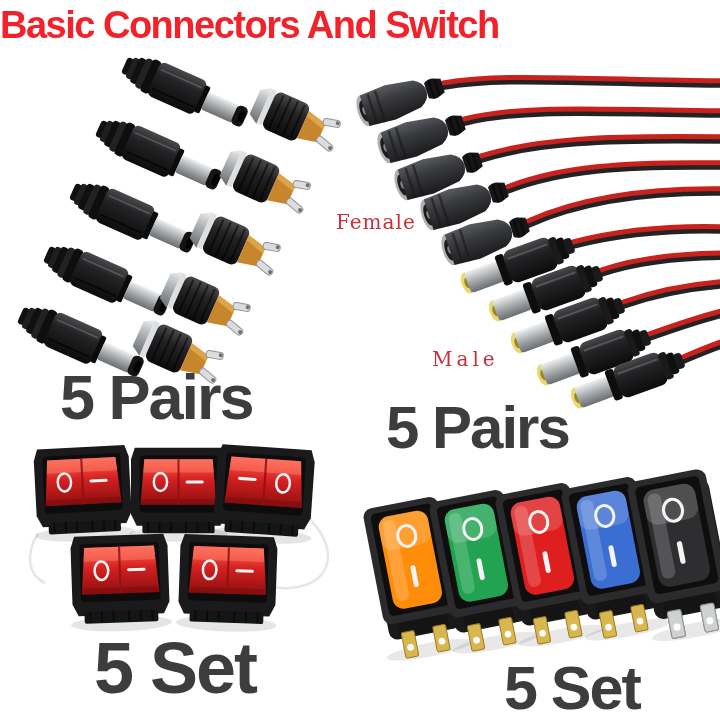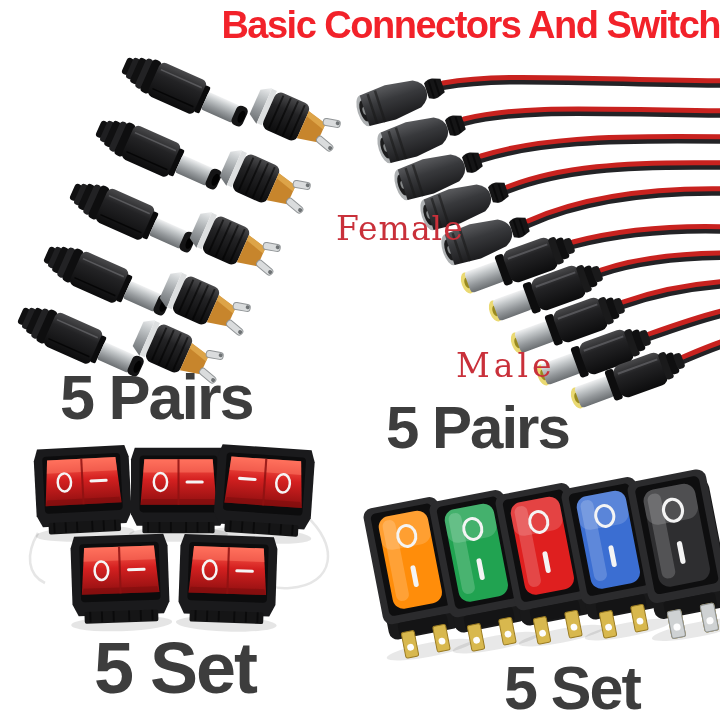--- a/index.html
+++ b/index.html
@@ -1,31 +1,31 @@
 <!DOCTYPE html>
 <html style="--title: #f2222a; --gender-labels: #c9303a; --count-labels: #3d3d3d; --wire-red: #c8221f; --wire-black: #232326;"><head>
 <meta charset="utf-8">
 <style>
   *{margin:0;padding:0;box-sizing:border-box}
   html,body{width:720px;height:720px;overflow:hidden;background:#fff}
   .stage{position:relative;width:720px;height:720px;background:#fff;font-family:"Liberation Sans",sans-serif}
   .stage > svg{position:absolute;left:0;top:0}
-  .title{position:absolute;top:4px;left:0;right:0;text-align:right;
+  .title{position:absolute;top:4px;left:0;right:0;text-align:left;
          font-size:38px;font-weight:700;letter-spacing:-1.5px;
          color:var(--title,#f2222a);white-space:nowrap}
   .count{position:absolute;color:var(--count-labels,#3d3d3d);font-weight:700;
          letter-spacing:-2px;white-space:nowrap;line-height:1}
   .pairs-left{left:60px;top:366px;font-size:63px}
   .pairs-right{left:386px;top:398px;font-size:60px}
   .set-left{left:94px;top:632px;font-size:72px}
   .set-right{left:504px;top:658px;font-size:61px}
   .gender{position:absolute;font-family:"DejaVu Serif",serif;
-          color:var(--gender-labels,#c9303a);font-size:33px;line-height:1;white-space:nowrap}
+          color:var(--gender-labels,#c9303a);font-size:20px;line-height:1;white-space:nowrap}
   .female{left:336px;top:212px;letter-spacing:1px}
-  .male{left:456px;top:349px;letter-spacing:4px}
+  .male{left:432px;top:349px;letter-spacing:4px}
   .wk{stroke:var(--wire-black,#232326);stroke-width:8;fill:none;stroke-linecap:round}
   .wr{stroke:var(--wire-red,#c8221f);stroke-width:5;fill:none;stroke-linecap:round}
   .wwhite{stroke:#e3e3e3;stroke-width:2.5;fill:none;opacity:.9}
   .mark{stroke:#f5f5f5;fill:none;stroke-width:2.6}
   .markline{stroke:#f5f5f5;stroke-width:3.2;stroke-linecap:round}
 </style>
 </head>
 <body>
 
 <div class="stage">

